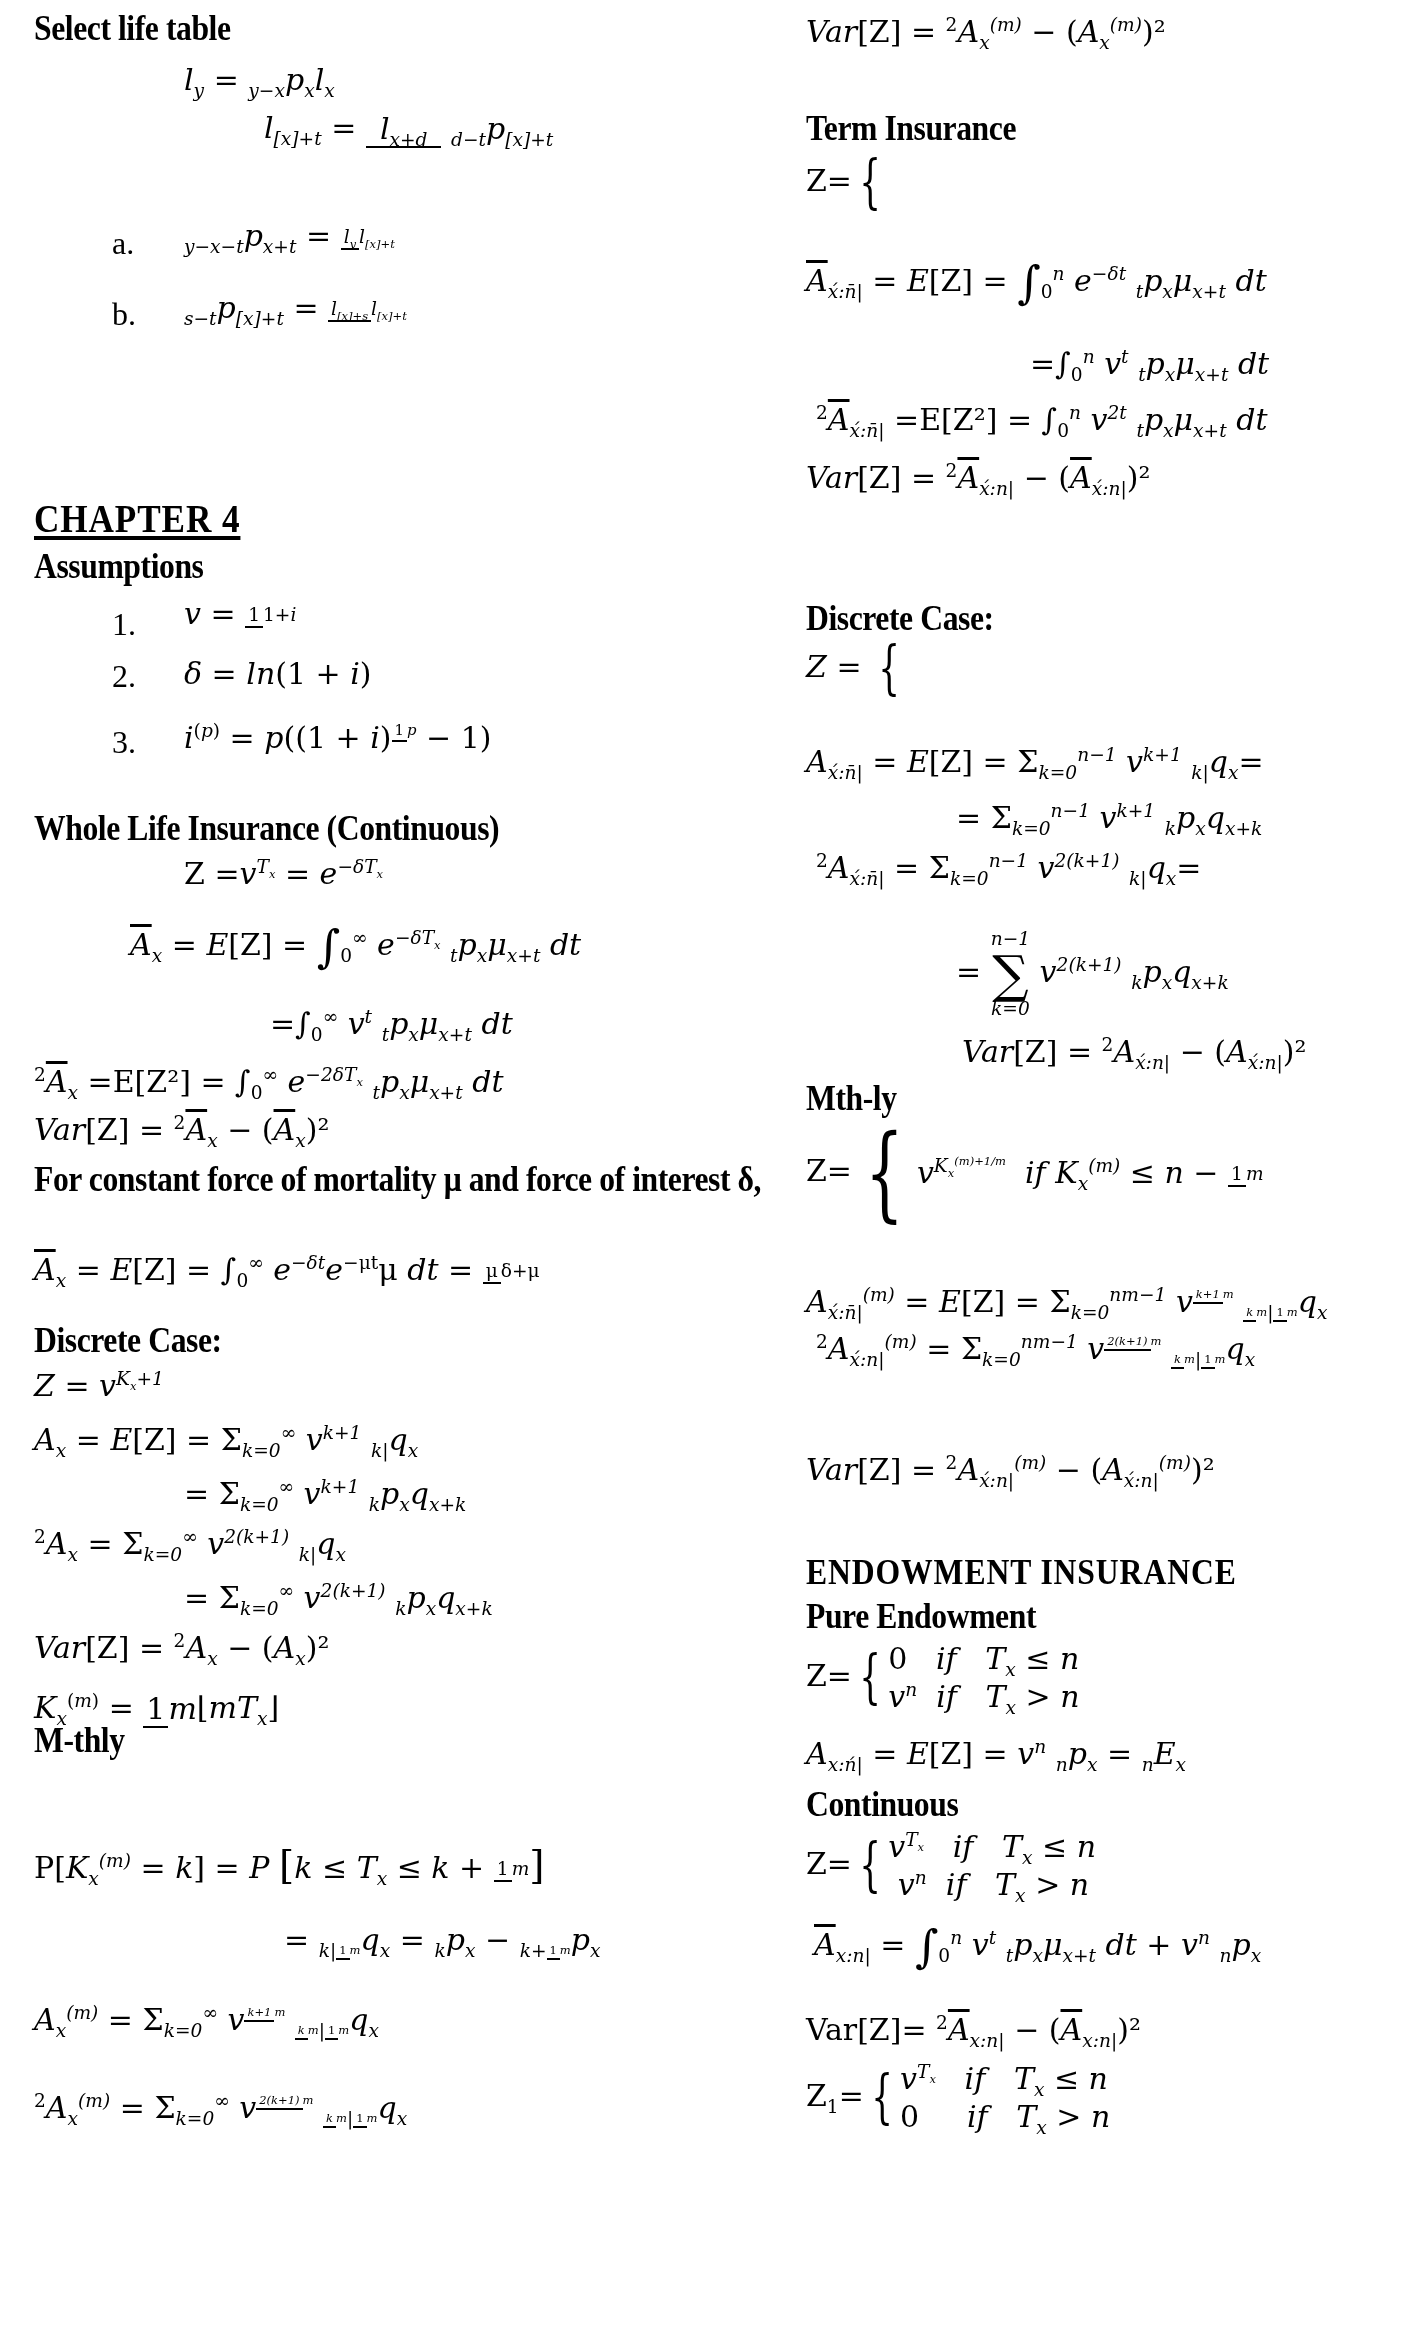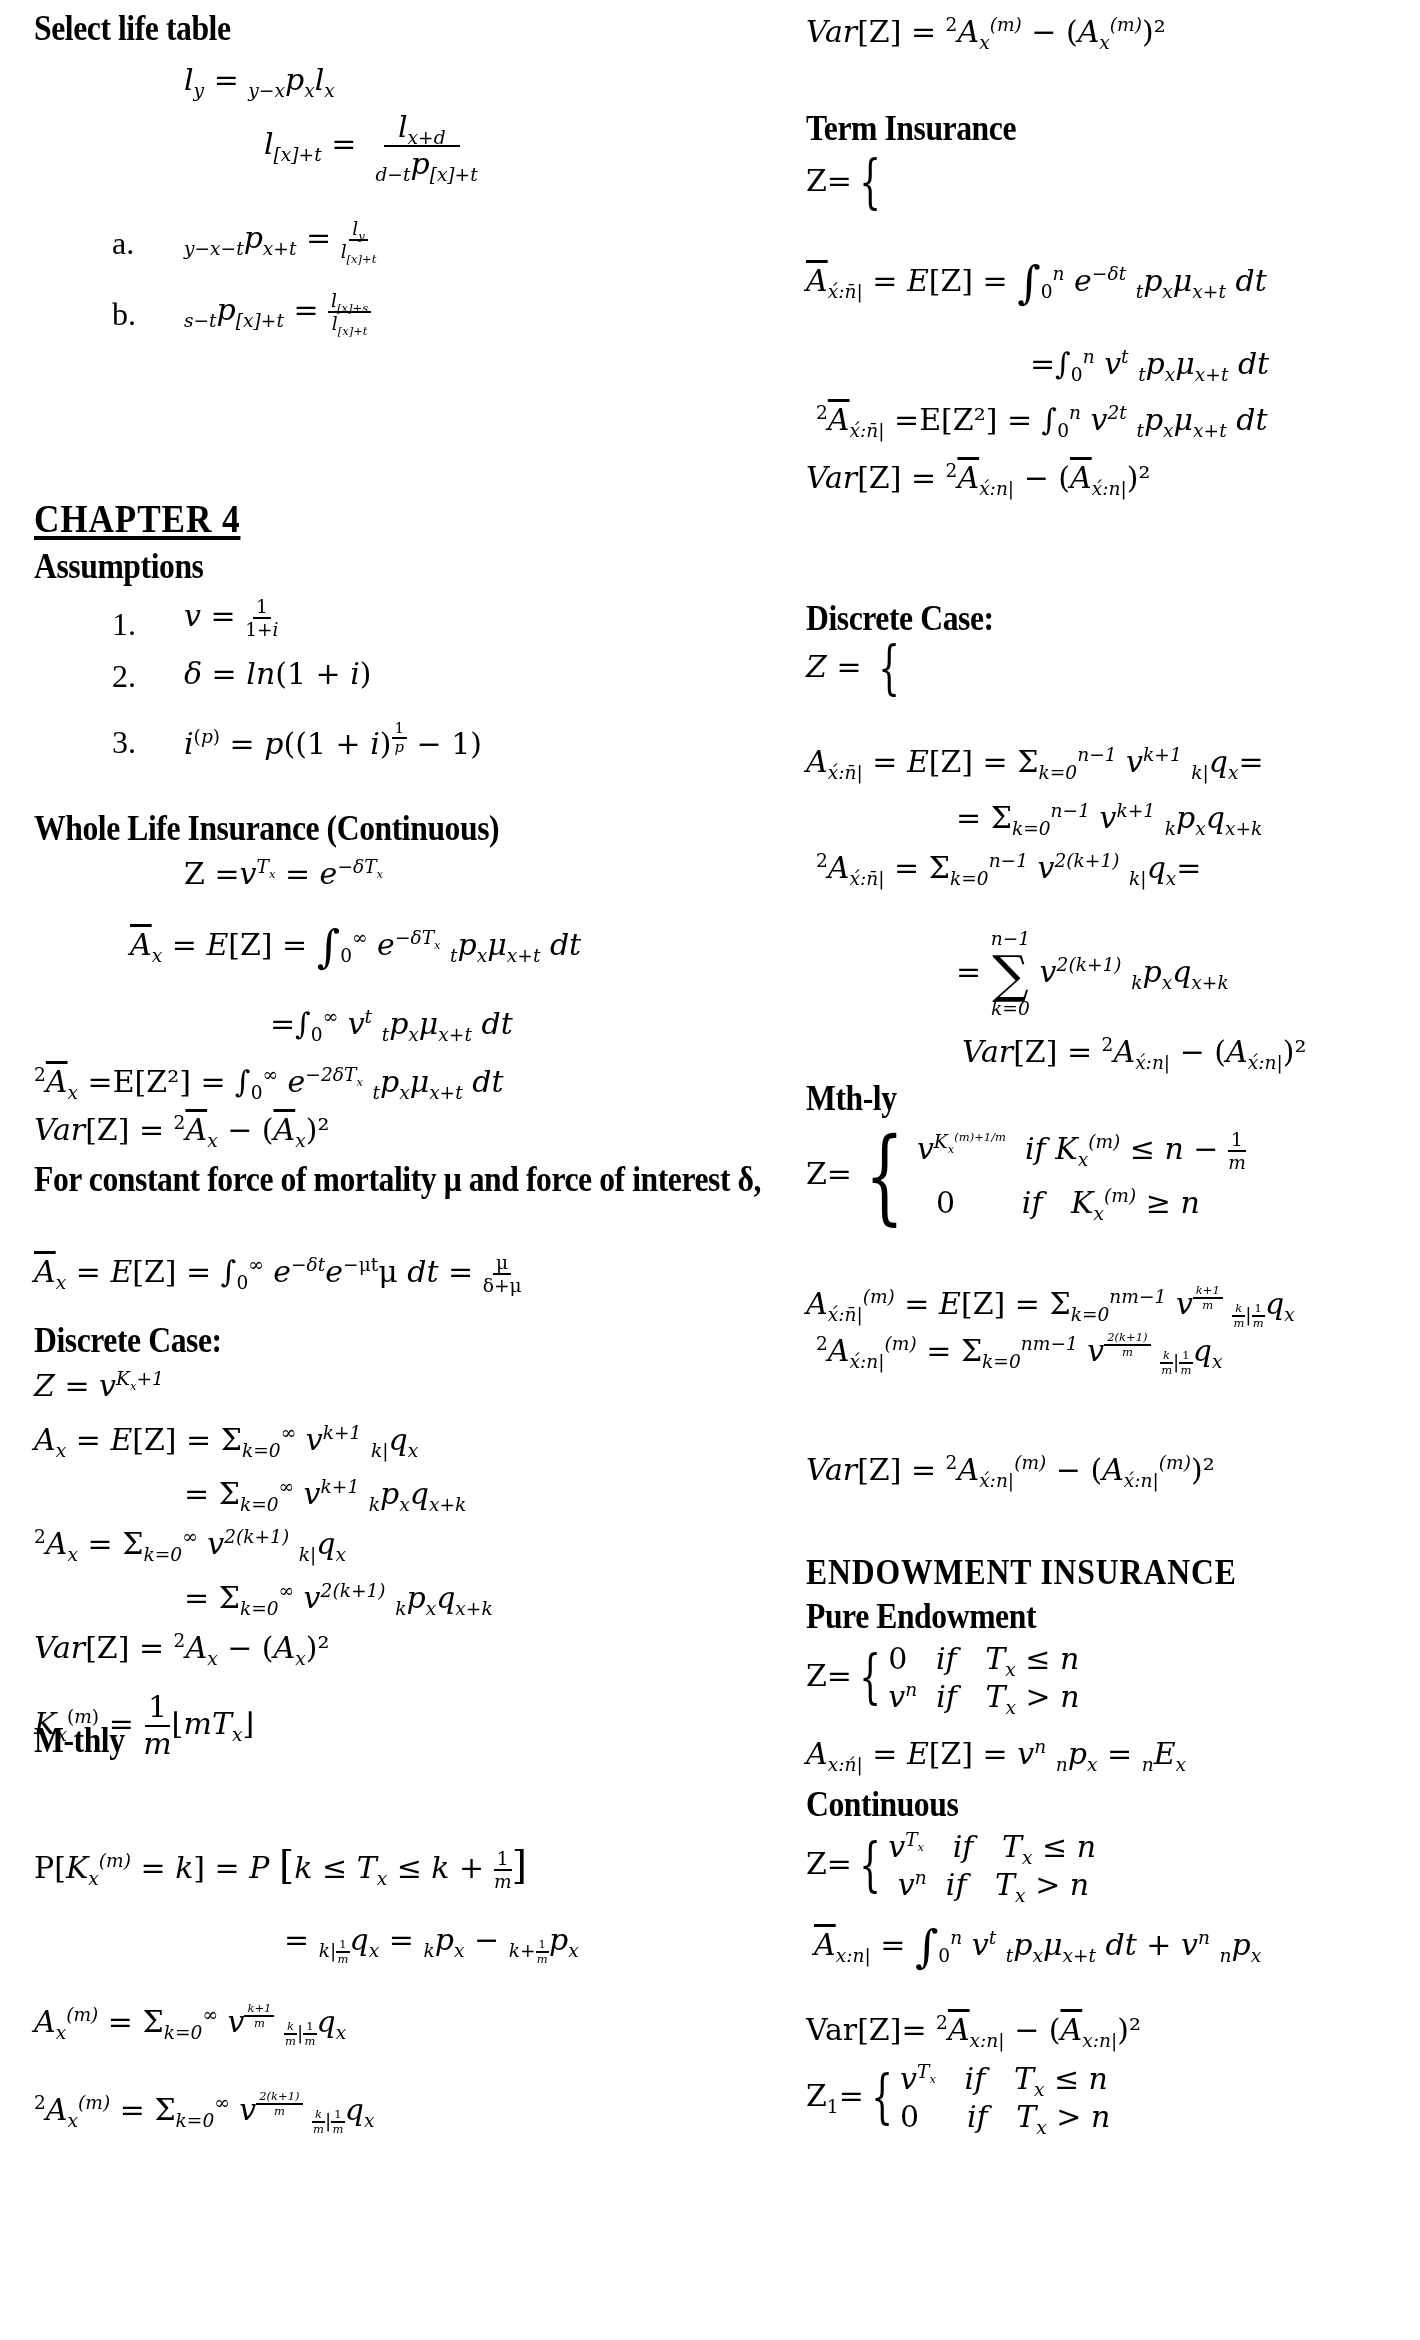--- a/index.html
+++ b/index.html
@@ -6,21 +6,21 @@
   body { width:1420px; height:2340px; position:relative; overflow:hidden; color:#000; }
   .col { position:absolute; top:0; }
   #left { left:34px; width:740px; }
   #right { left:806px; width:600px; }
   .h { font-family:"Liberation Serif", serif; font-weight:bold; font-size:36px; letter-spacing:-0.5px; line-height:1.15; position:absolute; white-space:nowrap; transform:scaleX(0.88); transform-origin:left top; }
   .h.chapter { font-size:40px; text-decoration:underline; text-decoration-thickness:4px; text-underline-offset:4px; letter-spacing:1px; }
   .m { font-family:"DejaVu Serif", serif; font-style:italic; font-size:30px; position:absolute; white-space:nowrap; line-height:1.2; }
   .m .r { font-style:normal; }
   .m sub, .m sup { font-size:0.62em; line-height:0; }
   .lbl { font-family:"Liberation Serif", serif; font-style:normal; font-size:32px; position:absolute; }
-  .frac { display:inline-flex; flex-direction:column; align-items:center; vertical-align:middle; font-size:0.62em; line-height:1.15; }
+  .frac { display:inline-flex; flex-direction:row; vertical-align:middle; font-size:0.62em; line-height:1.15; }
   .frac .num { border-bottom:2px solid #000; padding:0 3px; }
   .frac.big { font-size:1em; }
   .brace { font-style:normal; font-size:1.9em; vertical-align:middle; display:inline-block; transform:scaleX(0.6); line-height:1; }
   .cases { display:inline-flex; flex-direction:column; vertical-align:middle; line-height:1.25; }
   .bar { text-decoration:overline; }
   .int { font-style:normal; font-size:1.5em; vertical-align:middle; }
 </style>
 </head>
 <body>
 
@@ -142,21 +142,20 @@
         <span style="font-size:0.62em">k=0</span>
       </span> v<sup>2(k+1)</sup> <sub>k</sub>p<sub>x</sub>q<sub>x+k</sub></div>
   <div class="m" style="top:1034px;left:156px">Var<span class="r">[Z] = </span><sup class="r">2</sup>A<sub>x́:n|</sub><span class="r"> − (</span>A<sub>x́:n|</sub><span class="r">)²</span></div>
 
   <div class="h" style="top:1078px;left:0">Mth-ly</div>
   <div class="m" style="top:1122px;left:0"><span class="r">Z=</span><span class="brace" style="font-size:3.4em">{</span><span class="cases" style="line-height:1.8">
         <span>v<sup>K<sub>x</sub><sup>(m)+1/m</sup></sup>&nbsp; if K<sub>x</sub><sup>(m)</sup> ≤ n − <span class="frac">
             <span class="num r">1</span>
             <span>m</span>
           </span></span>
-        <span>&nbsp;&nbsp;<span class="r">0</span>&nbsp;&nbsp;&nbsp;&nbsp;&nbsp;&nbsp; if&nbsp;&nbsp; K<sub>x</sub><sup>(m)</sup> ≥ n</span>
       </span></div>
   <div class="m" style="top:1284px;left:0">A<sub>x́:n̄|</sub><sup>(m)</sup> <span class="r">=</span> E<span class="r">[Z] = Σ</span><sub>k=0</sub><sup>nm−1</sup> v<sup><span class="frac">
           <span class="num">k+1</span>
           <span>m</span>
         </span></sup> <sub><span class="frac">
           <span class="num">k</span>
           <span>m</span>
         </span>|<span class="frac">
           <span class="num r">1</span>
           <span>m</span>

